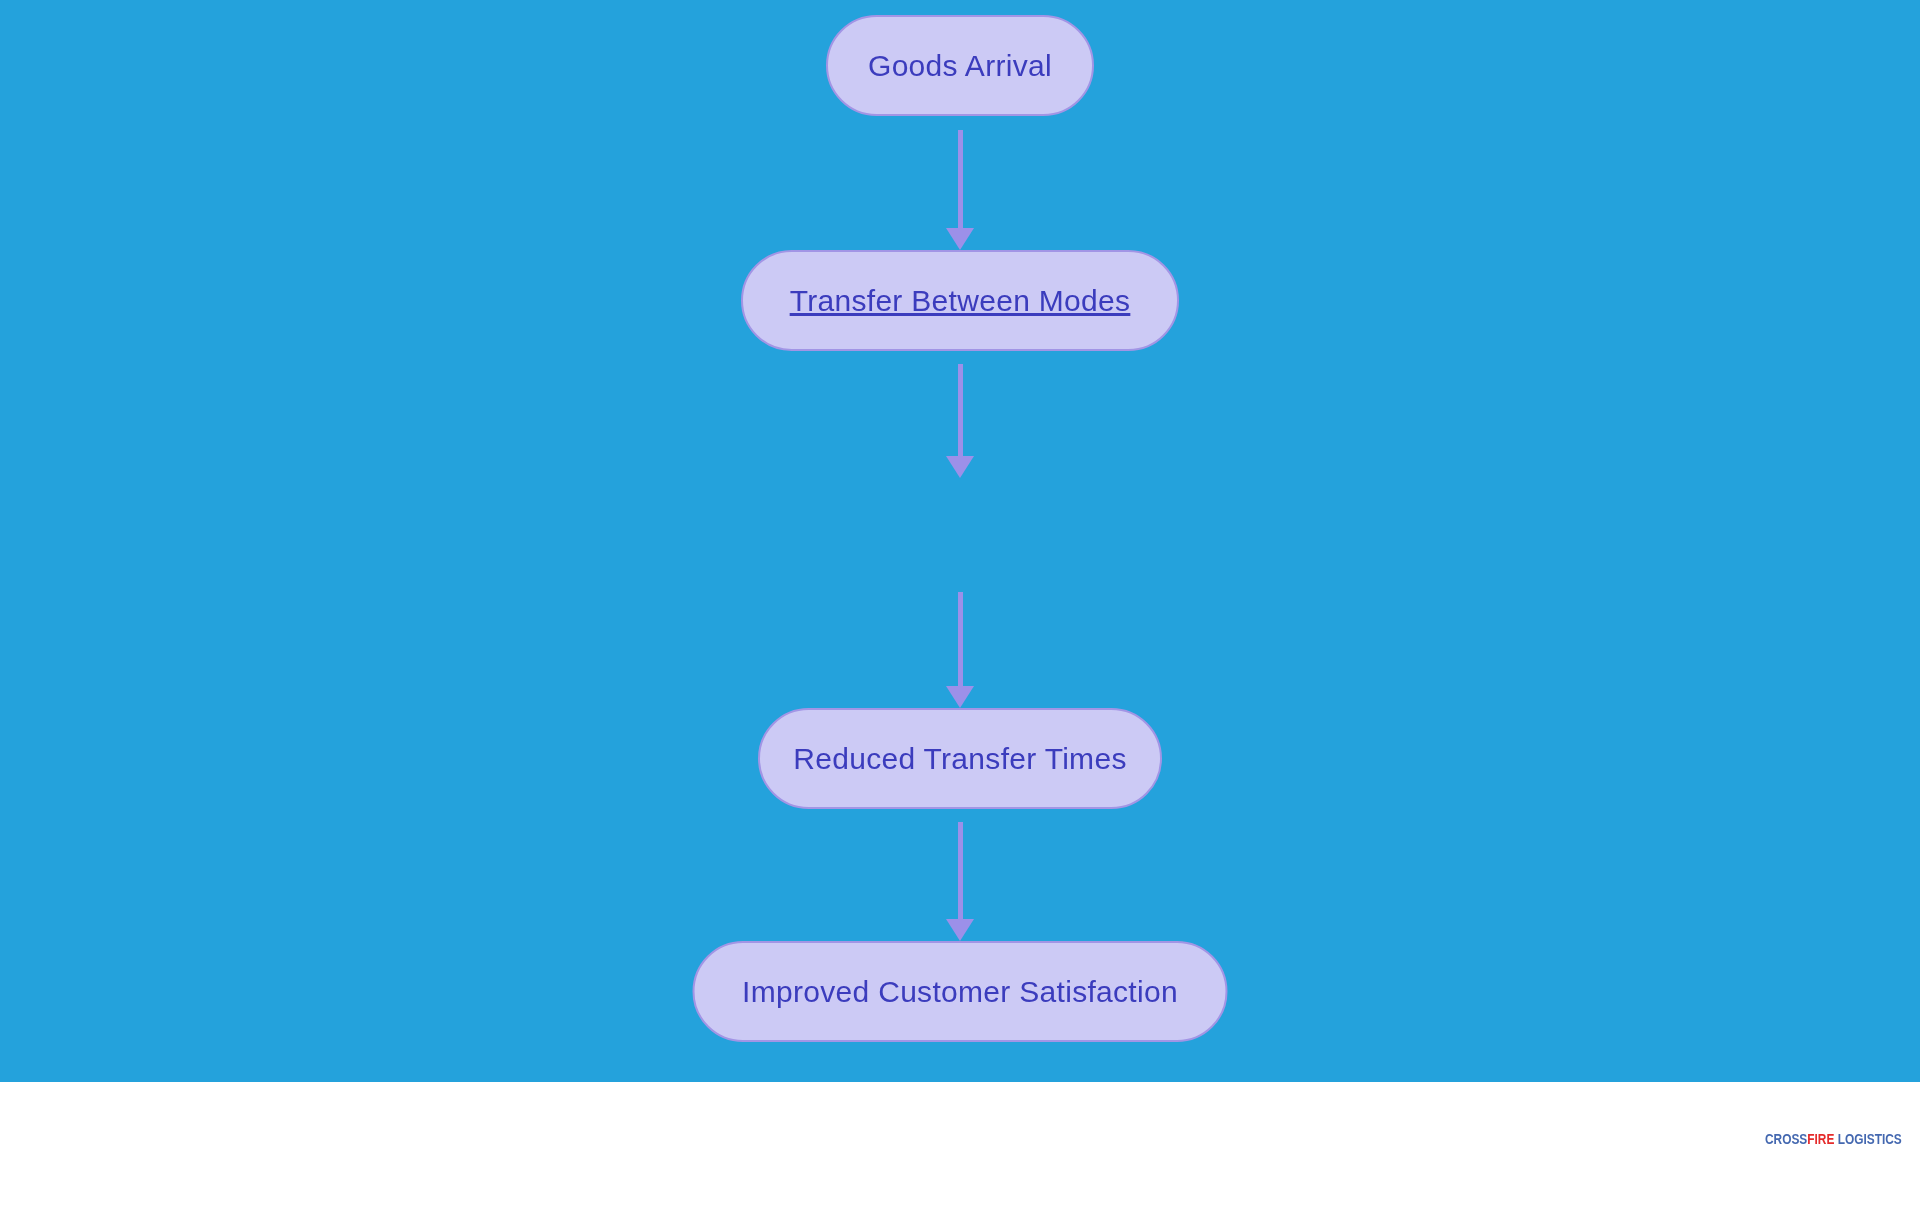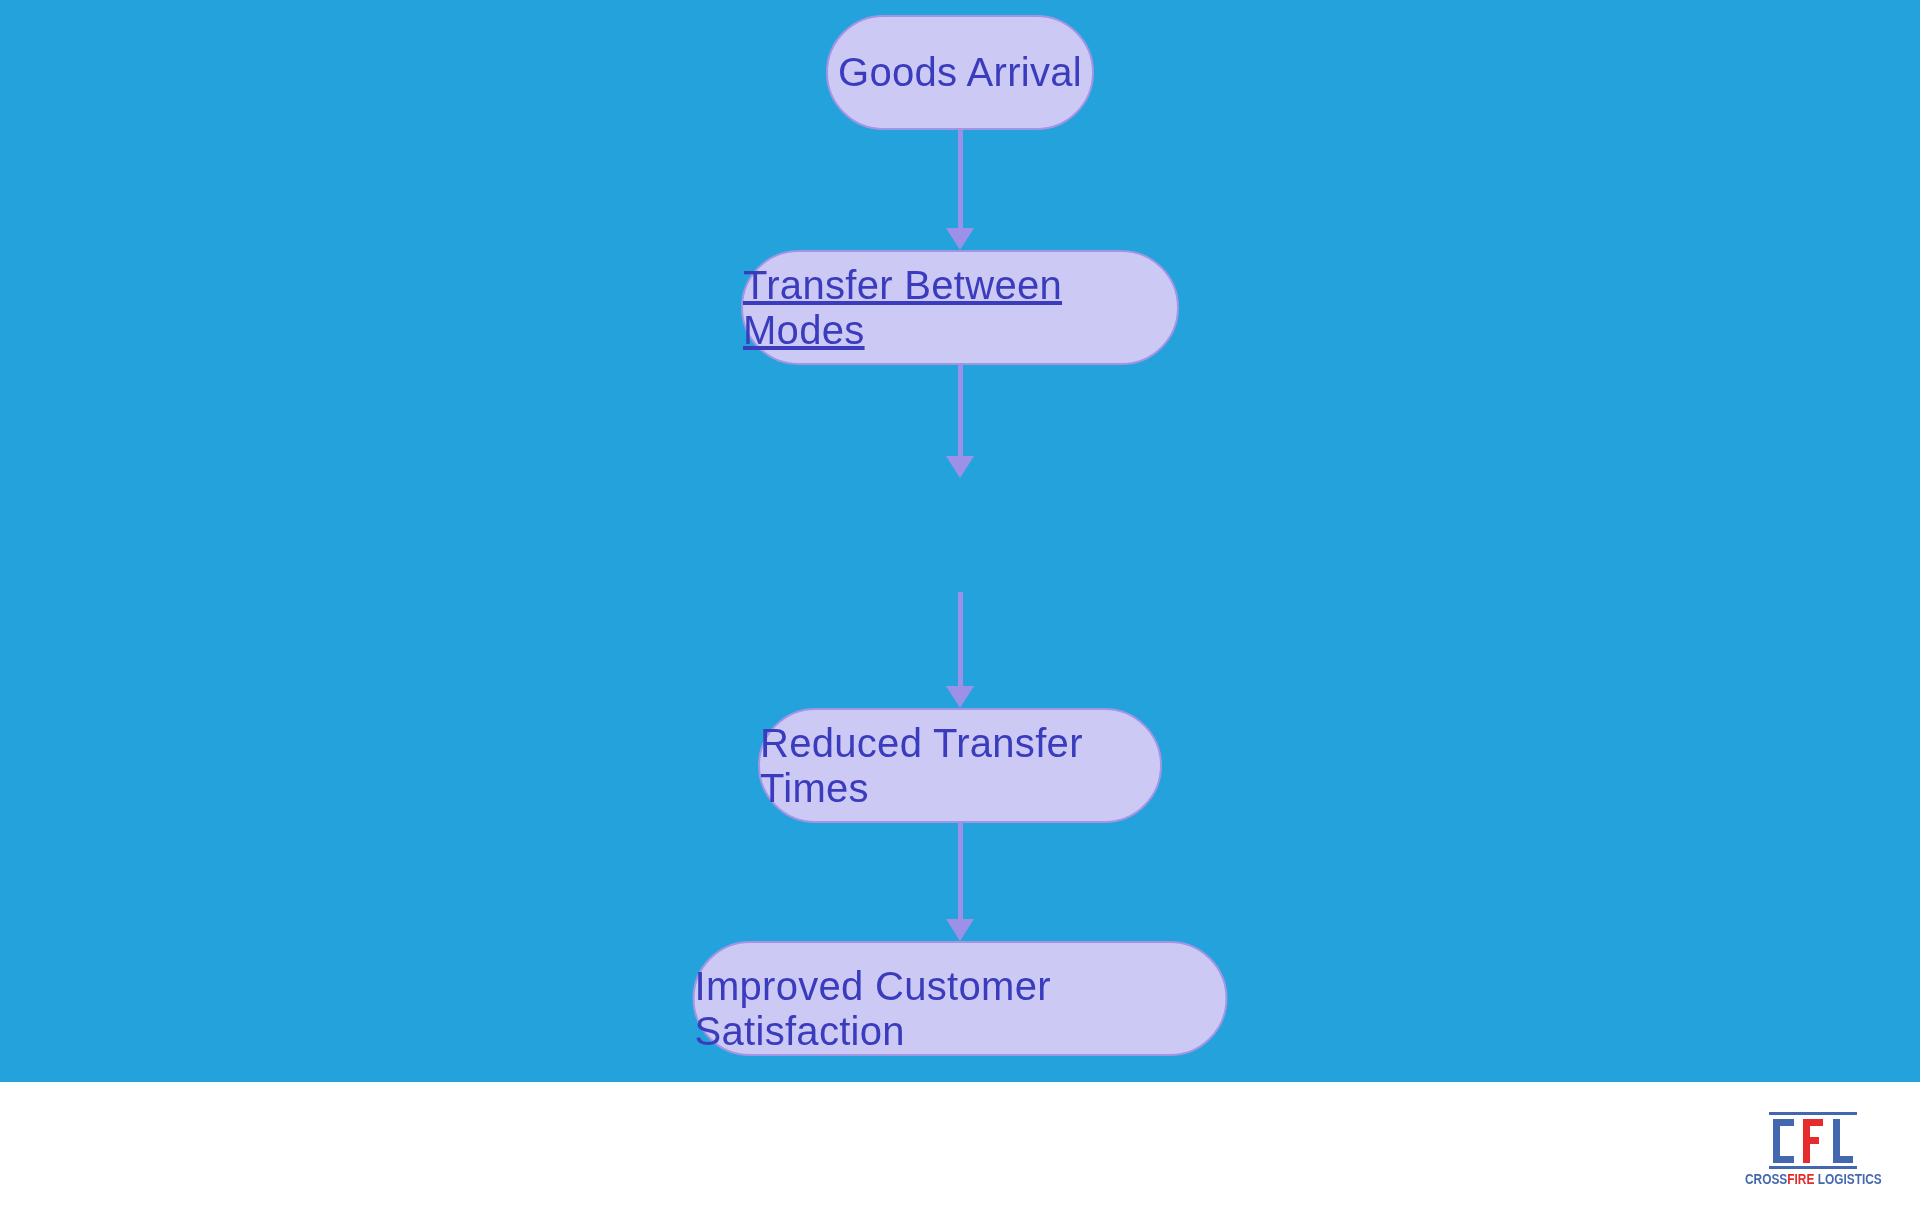--- a/index.html
+++ b/index.html
@@ -7,48 +7,48 @@
     position:relative;width:1920px;height:1215px;overflow:hidden;
     background:#ffffff;font-family:"Liberation Sans",sans-serif;
   }
   .blue-region{
     position:absolute;left:0;top:0;width:1920px;height:1082px;
     background:#24A2DC;
   }
   
   .node{
     position:absolute;left:50%;transform:translateX(-50%);
-    height:115px;background:#CCCAF5;border:2.5px solid #A295E5;
+    height:101px;background:#CCCAF5;border:2.5px solid #A295E5;
     border-radius:60px;display:flex;align-items:center;justify-content:center;
-    font-size:40px;color:#3B3CBD;letter-spacing:.3px;box-sizing:border-box;
+    font-size:30px;color:#3B3CBD;letter-spacing:.3px;box-sizing:border-box;
   }
   .n1{top:15px;width:268px;}
   .n2{top:250px;width:438px;text-decoration:underline;}
   .n3{top:478px;width:441px;}
   .n4{top:708px;width:404px;}
-  .n5{top:941px;width:535px;align-items:flex-end;}
+  .n5{top:941px;width:535px;}
   
   .arrow{
     position:absolute;left:50%;transform:translateX(-50%);
     display:flex;flex-direction:column;align-items:center;
   }
   .a1{top:130px;height:120px;}
   .a2{top:364px;height:114px;}
   .a3{top:592px;height:116px;}
   .a4{top:822px;height:119px;}
   .arrow .shaft{width:5px;flex:1;background:#9C90E9;}
   .arrow .head{
     width:0;height:0;
     border-left:14px solid transparent;border-right:14px solid transparent;
     border-top:22px solid #9C90E9;
   }
   
   .logo{
     position:absolute;left:1750px;top:1112px;width:126px;
-    display:flex;flex-direction:column;align-items:center;
+    display:flex;align-items:center;
   }
   .logo .rule{width:88px;height:3px;background:#4468B0;}
   .logo .monogram{margin:4px 0 3px 0;display:block;}
   .logo .caption{
     margin-top:3px;font-weight:bold;font-size:14.5px;line-height:1;
     white-space:nowrap;transform:scaleX(.82);transform-origin:center;
   }
   .caption .blue-t{color:#4468B0;}
   .caption .red-t{color:#E52B2B;}
 </style>

